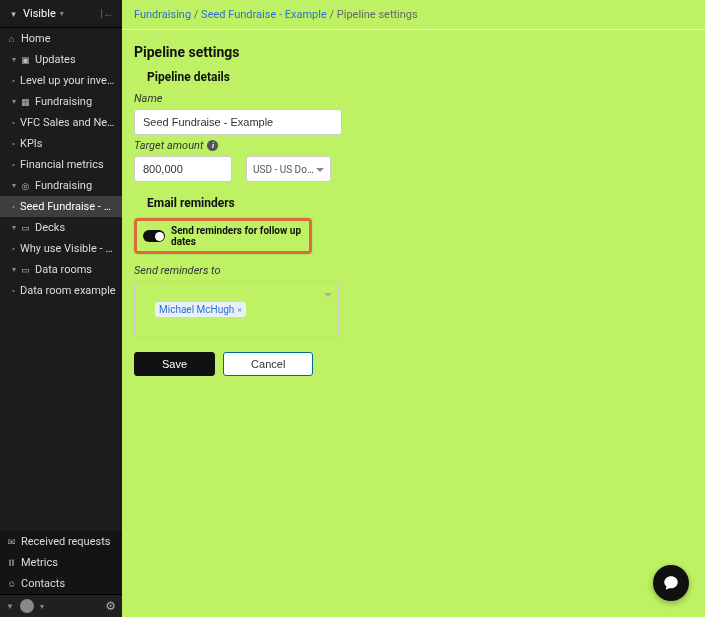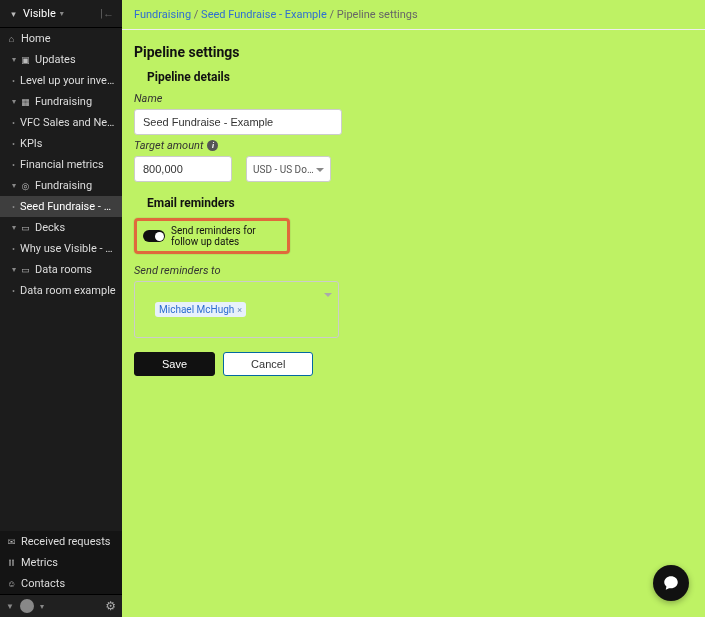--- a/index.html
+++ b/index.html
@@ -34,21 +34,21 @@
   h1 { font-size: 14px; font-weight: 700; margin: 6px 0 10px; }
   h2 { font-size: 12px; font-weight: 700; margin: 4px 13px 8px; }
   .label { font-size: 11px; color: #333; margin: 4px 0 4px; display: flex; align-items: center; gap: 4px; font-style: italic; }
   .info { display: inline-flex; width: 11px; height: 11px; border-radius: 50%; background: #555; color: #fff; align-items: center; justify-content: center; font-size: 8px; font-weight: bold; }
   input.txt { width: 208px; height: 26px; padding: 0 8px; border: 1px solid #ccc; border-radius: 3px; font-size: 11px; color: #333; }
   .row { display: flex; gap: 14px; align-items: center; }
   .select { width: 85px; height: 26px; border: 1px solid #ccc; border-radius: 3px; font-size: 10px; color: #555; padding: 0 16px 0 6px; background: #fff; position: relative; display: flex; align-items: center; cursor: pointer; }
   .select::after { content: ""; position: absolute; right: 6px; top: 11px; border: 4px solid transparent; border-top-color: #888; }
   .select.wide { width: 98px; }
   .section { margin-top: 14px; }
-  .highlight { border: 3px solid #e0693c; border-radius: 4px; padding: 4px 6px; width: 156px; display: flex; align-items: center; gap: 6px; margin-top: 2px; box-shadow: 0 0 0 1px rgba(0,0,0,.05); }
+  .highlight { border: 3px solid #e0693c; border-radius: 4px; padding: 4px 6px; width: 178px; display: flex; align-items: center; gap: 6px; margin-top: 2px; box-shadow: 0 0 0 1px rgba(0,0,0,.05); font-weight: bold; }
   .toggle { width: 22px; height: 12px; border-radius: 6px; background: #111; position: relative; flex: none; cursor: pointer; }
   .toggle::after { content: ""; position: absolute; width: 9px; height: 9px; border-radius: 50%; background: #fff; top: 1.5px; right: 1.5px; }
   .toggle-label { font-size: 10px; }
   .tagbox { width: 205px; min-height: 26px; border: 1px solid #ccc; border-radius: 3px; padding: 20px; display: flex; align-items: center; gap: 4px; position: relative; }
   .tagbox::after { content: ""; position: absolute; right: 6px; top: 11px; border: 4px solid transparent; border-top-color: #aaa; }
   .tag { background: #e8f1fb; color: #2f6fd1; font-size: 10px; padding: 2px 4px; border-radius: 3px; display: inline-flex; align-items: center; gap: 3px; }
   .tag-x { color: #6b8fbd; font-size: 9px; cursor: pointer; }
   .buttons { margin-top: 14px; display: flex; gap: 8px; }
   .btn { height: 24px; padding: 0 27px; border-radius: 3px; font-size: 11px; cursor: pointer; }
   .btn.primary { background: #111; color: #fff; border: 1px solid #111; }

